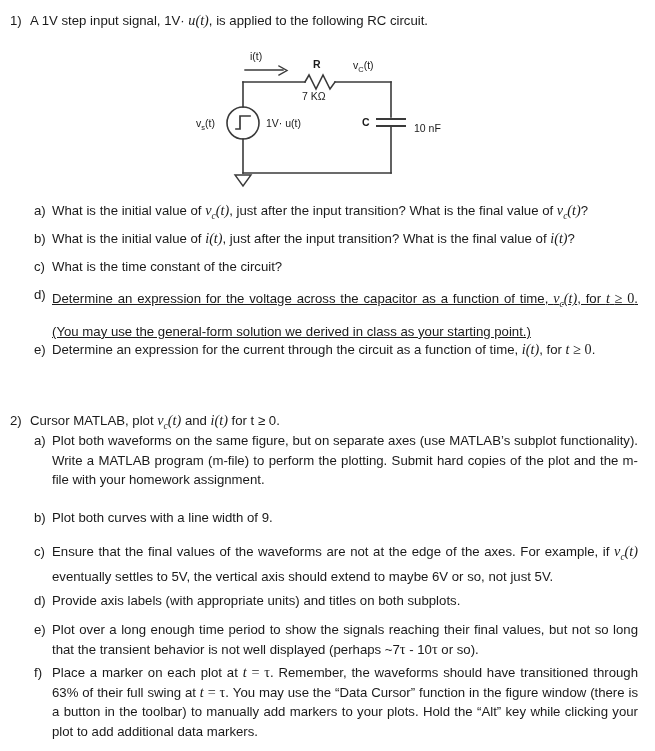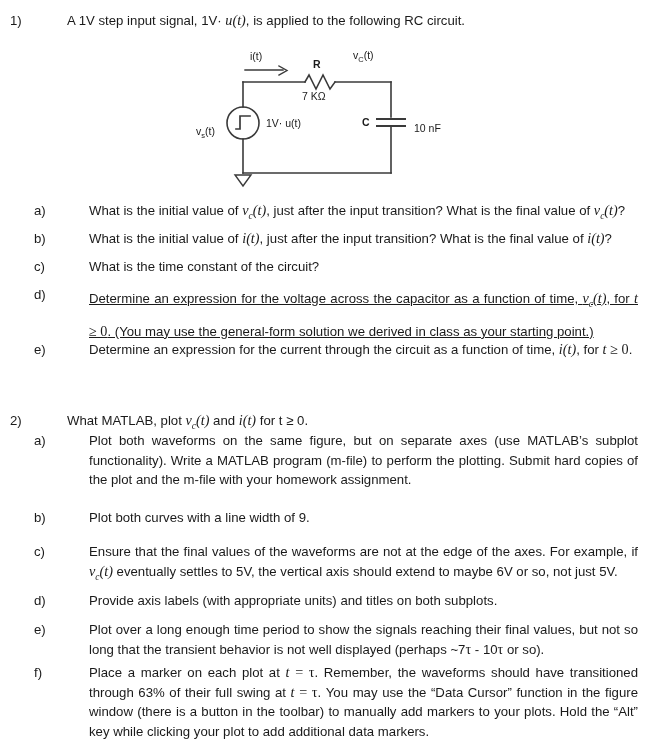--- a/index.html
+++ b/index.html
@@ -32,21 +32,20 @@
     font-size: 13.2px;
     line-height: 19.5px;
     white-space: nowrap;
   }
   .btext {
     flex: 1 1 auto;
     font-size: 13.2px;
     line-height: 19.5px;
     text-align: justify;
     text-justify: inter-word;
-    margin-left: 37px;
   }
   .btext.nojust { text-align: left; }
 
   
   .lvl1 { left: 10px; }
   .lvl1 .marker { width: 20px; }
 
   
   .lvl2 { left: 34px; }
   .lvl2 .marker { width: 18px; }
@@ -127,22 +126,22 @@
 
         <line x1="48" y1="128" x2="196" y2="128"></line>
 
         <polygon points="40,130 56,130 48,141" stroke="#3a3a3a" stroke-width="1.4" fill="none"></polygon>
       </g>
     </svg>
 
     <div class="clab" style="left:55px; top:5px;">i(t)</div>
     <div class="clab" style="left:118px; top:13px; font-weight:bold;">R</div>
     <div class="clab" style="left:107px; top:45px;">7 KΩ</div>
-    <div class="clab" style="left:158px; top:4px;"><span>v</span><sub>C</sub><span>(t)</span></div>
-    <div class="clab" style="left:1px; top:80px;text-align:center;"><span>v</span><sub>s</sub><span>(t)</span></div>
+    <div class="clab" style="left:158px; top:14px;"><span>v</span><sub>C</sub><span>(t)</span></div>
+    <div class="clab" style="left:1px; top:72px;text-align:center;"><span>v</span><sub>s</sub><span>(t)</span></div>
     <div class="clab" style="left:71px; top:72px;text-align:center;">1V· u(t)</div>
     <div class="clab" style="left:167px; top:71px; font-weight:bold;">C</div>
     <div class="clab" style="left:219px; top:77px;">10 nF</div>
   </div>
 
   <div class="qitem lvl2" style="top:201px; width:604px;">
     <span class="marker">a)</span>
     <span class="btext nojust">What is the initial value of <i class="m">v<sub>c</sub>(t)</i>, just after the input transition? What is the final value of <i class="m">v<sub>c</sub>(t)</i>?</span>
   </div>
 
@@ -161,21 +160,21 @@
     <span class="btext" style="line-height:27px;text-decoration:underline;">Determine an expression for the voltage across the capacitor as a function of time, <i class="m">v<sub>c</sub>(t)</i>, for <i class="m">t</i> <span class="mn">≥ 0</span>. (You may use the general-form solution we derived in class as your starting point.)</span>
   </div>
 
   <div class="qitem lvl2" style="top:340px; width:604px;">
     <span class="marker">e)</span>
     <span class="btext nojust">Determine an expression for the current through the circuit as a function of time, <i class="m">i(t)</i>, for <i class="m">t</i> <span class="mn">≥ 0</span>.</span>
   </div>
 
   <div class="qitem lvl1" style="top:411px; width:628px;">
     <span class="marker">2)</span>
-    <span class="btext nojust"><span>What MATLAB, plot </span><i class="m">v<sub>c</sub>(t)</i><span> and </span><i class="m">i(t)</i> for t ≥ 0.</span>
+    <span class="btext nojust"><span>Cursor MATLAB, plot </span><i class="m">v<sub>c</sub>(t)</i><span> and </span><i class="m">i(t)</i> for t ≥ 0.</span>
   </div>
 
   <div class="qitem lvl2" style="top:431px; width:604px;">
     <span class="marker">a)</span>
     <span class="btext">Plot both waveforms on the same figure, but on separate axes (use MATLAB’s subplot functionality). Write a MATLAB program (m-file) to perform the plotting. Submit hard copies of the plot and the m-file with your homework assignment.</span>
   </div>
 
   <div class="qitem lvl2" style="top:508px; width:604px;">
     <span class="marker">b)</span>
     <span class="btext nojust">Plot both curves with a line width of 9.</span>

